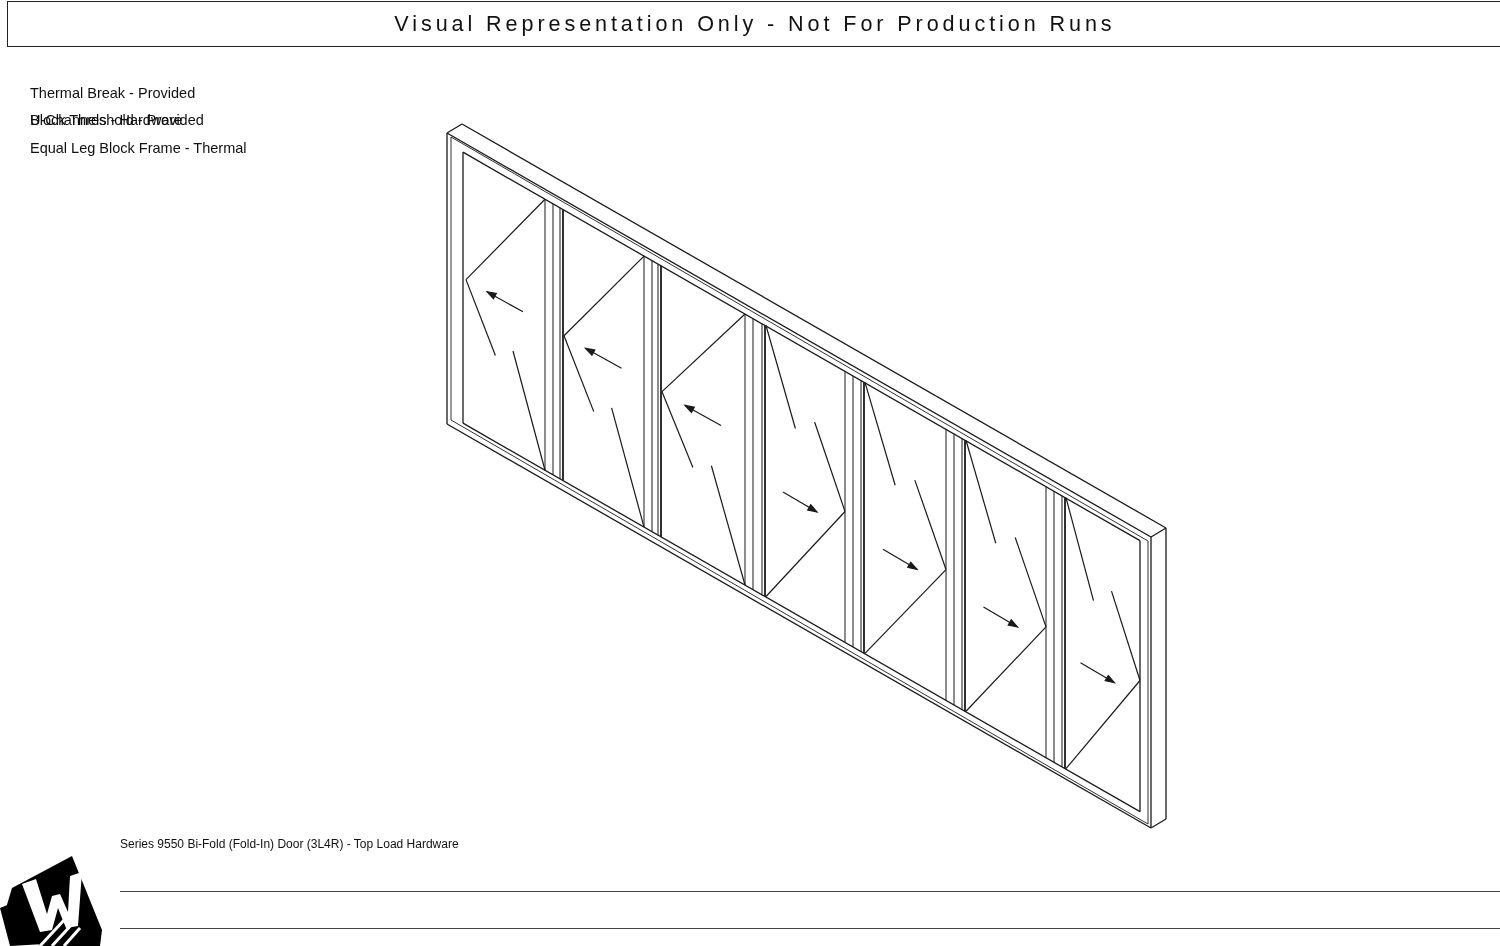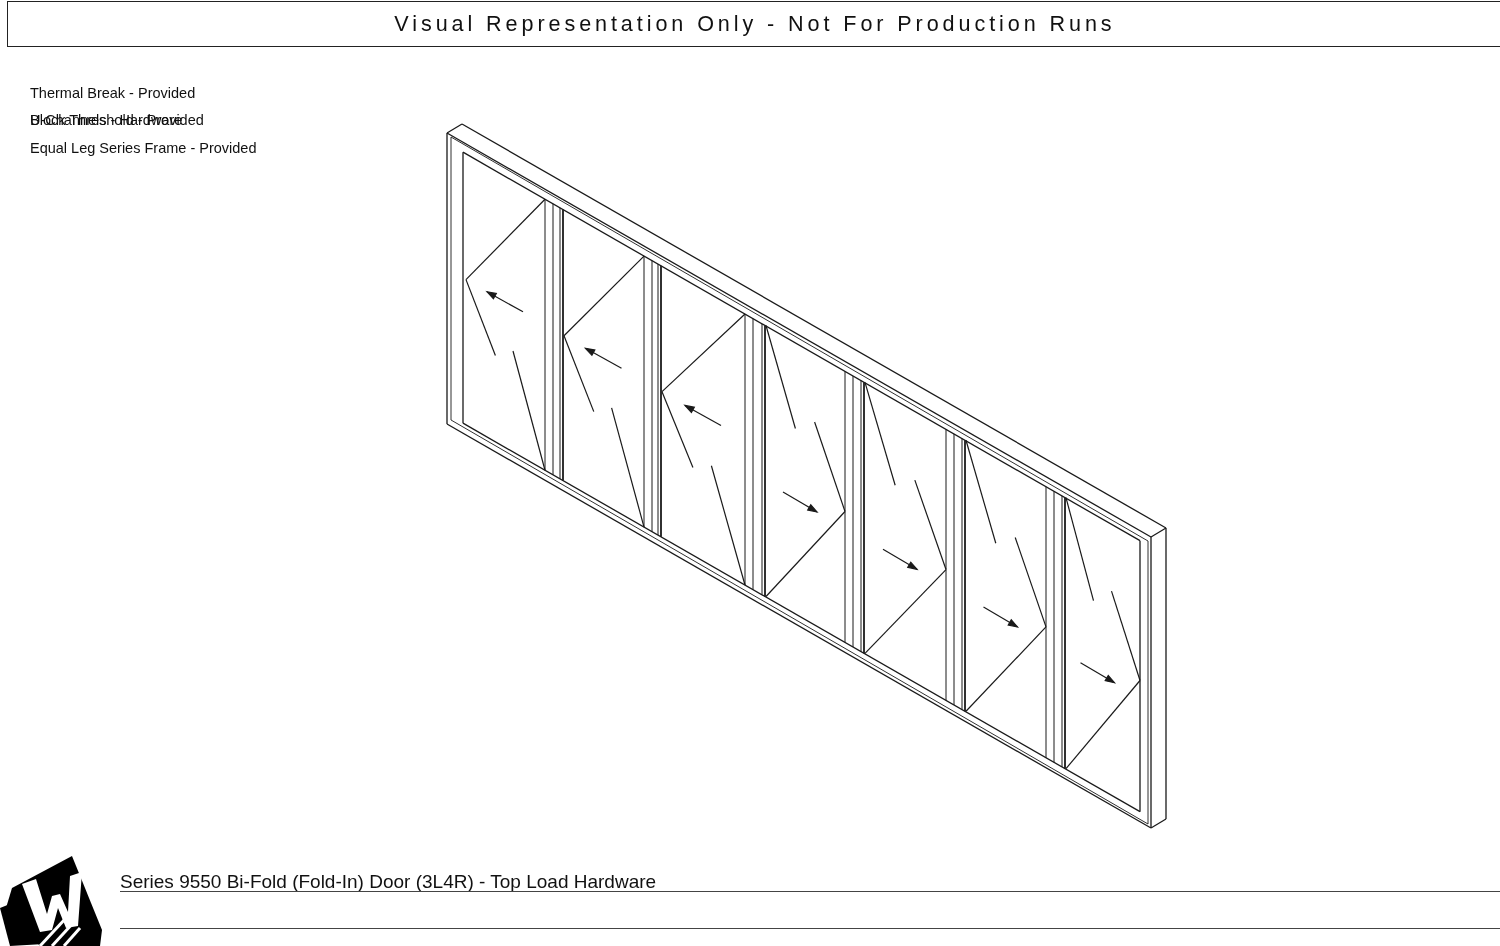--- a/index.html
+++ b/index.html
@@ -3,36 +3,36 @@
 <meta charset="utf-8">
 <style>
   html, body { margin:0; padding:0; background:#ffffff; }
   body { width:1500px; height:946px; position:relative; overflow:hidden; font-family:"Liberation Sans", sans-serif; color:#111; }
   .banner { position:absolute; left:7px; top:1px; width:1496px; height:46px; border:1px solid #222; box-sizing:border-box; display:flex; align-items:center; justify-content:center; }
   .banner span { font-size:22px; letter-spacing:4px; color:#111; transform:scaleX(0.98); }
   .notes { position:absolute; left:30px; top:85px; font-size:14.5px; }
   .note { position:absolute; white-space:nowrap;text-align:right; }
   .note.overlap { opacity:1; }
   .drawing { position:absolute; left:0; top:0; width:1500px; height:946px; }
-  .footer-title { position:absolute; left:120px; top:871px; font-size:19px; color:#111; white-space:nowrap; }
+  .footer-title { position:absolute; left:120px; top:837px; font-size:12px; color:#111; white-space:nowrap; }
   .rule { position:absolute; left:120px; right:0; height:0; border-top:1.5px solid #444; }
   .logo { position:absolute; left:0; top:848px; width:110px; height:98px; }
 </style>
 </head>
 <body>
 
 <div class="banner">
   <span>Visual Representation Only - Not For Production Runs</span>
 </div>
 
 <div class="notes">
   <div class="note" style="top:0px">Thermal Break - Provided</div>
   <div class="note overlap" style="top:27px">Block Threshold - Provided</div>
   <div class="note overlap" style="top:27px">U-Channels - Hardware</div>
-  <div class="note" style="top:55px">Equal Leg Series Frame - Provided</div>
+  <div class="note" style="top:55px">Equal Leg Block Frame - Thermal</div>
 </div>
 
 <svg class="drawing" viewBox="0 0 1500 946" xmlns="http://www.w3.org/2000/svg">
   <g id="frame" stroke="#1a1a1a" stroke-width="1.3" fill="none">
       <line x1="447" y1="133" x2="1151" y2="537"></line>
       <line x1="447" y1="424" x2="1151" y2="828"></line>
       <line x1="447" y1="133" x2="447" y2="424"></line>
       <line x1="1151" y1="537" x2="1151" y2="828"></line>
       <line x1="447" y1="133" x2="462" y2="124"></line>
       <line x1="462" y1="124" x2="1166" y2="528"></line>

